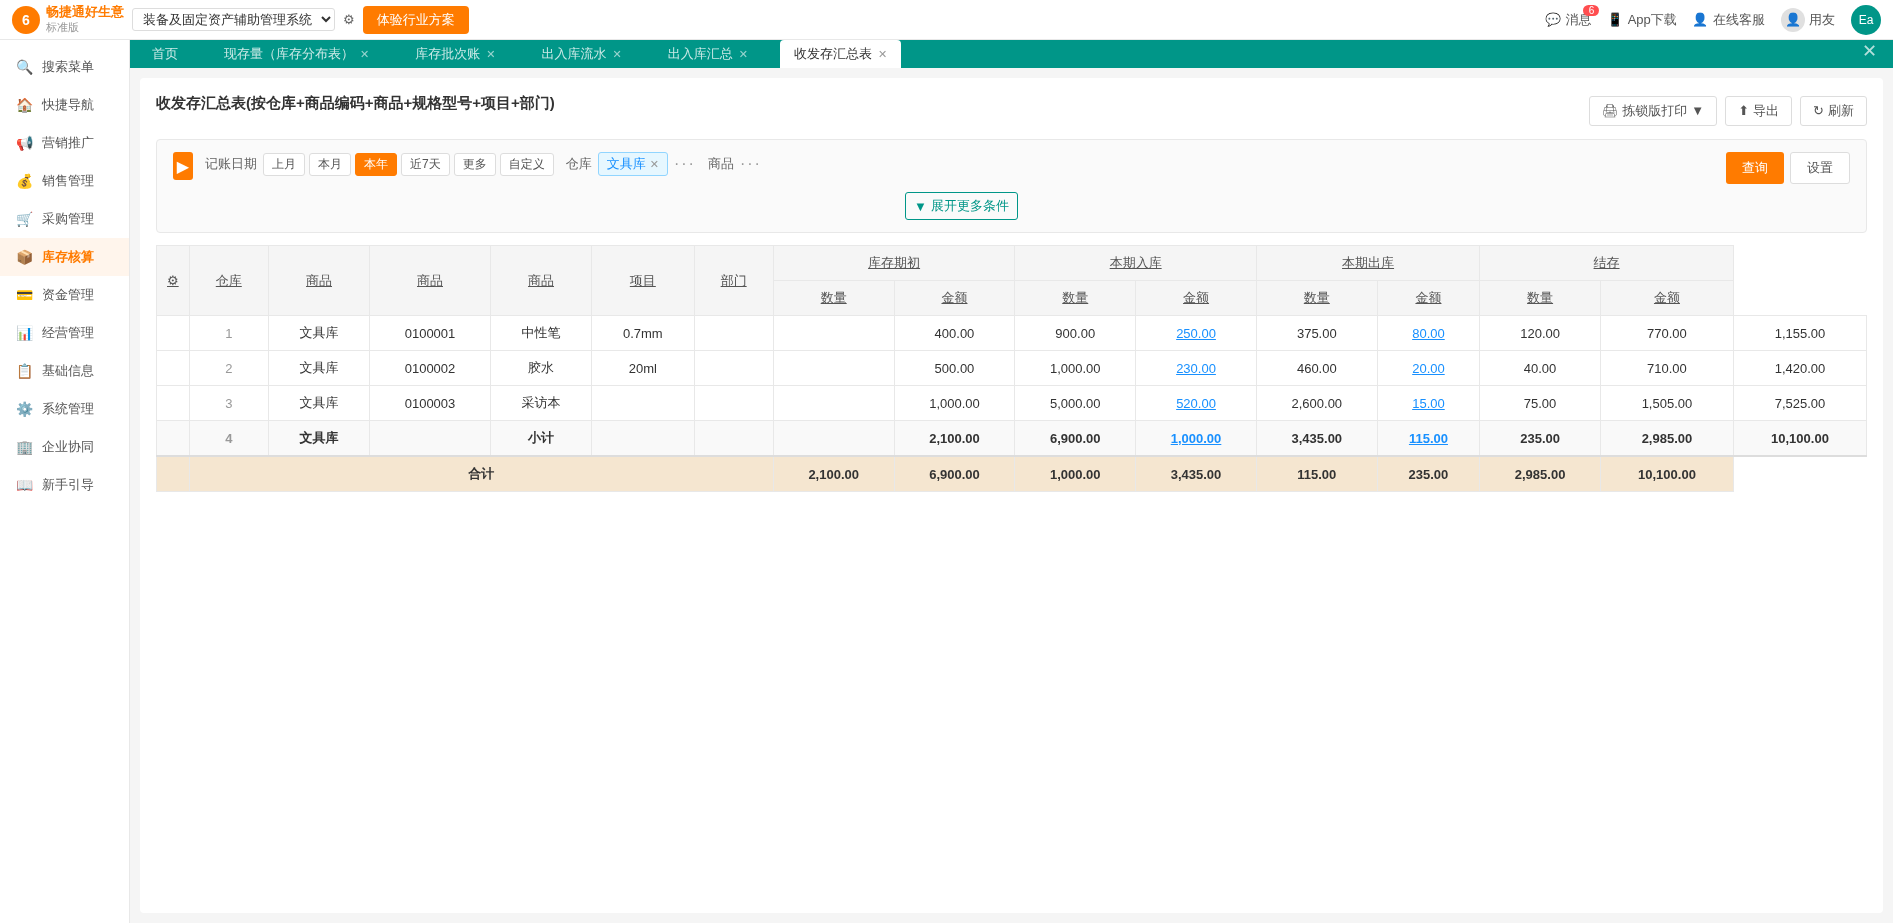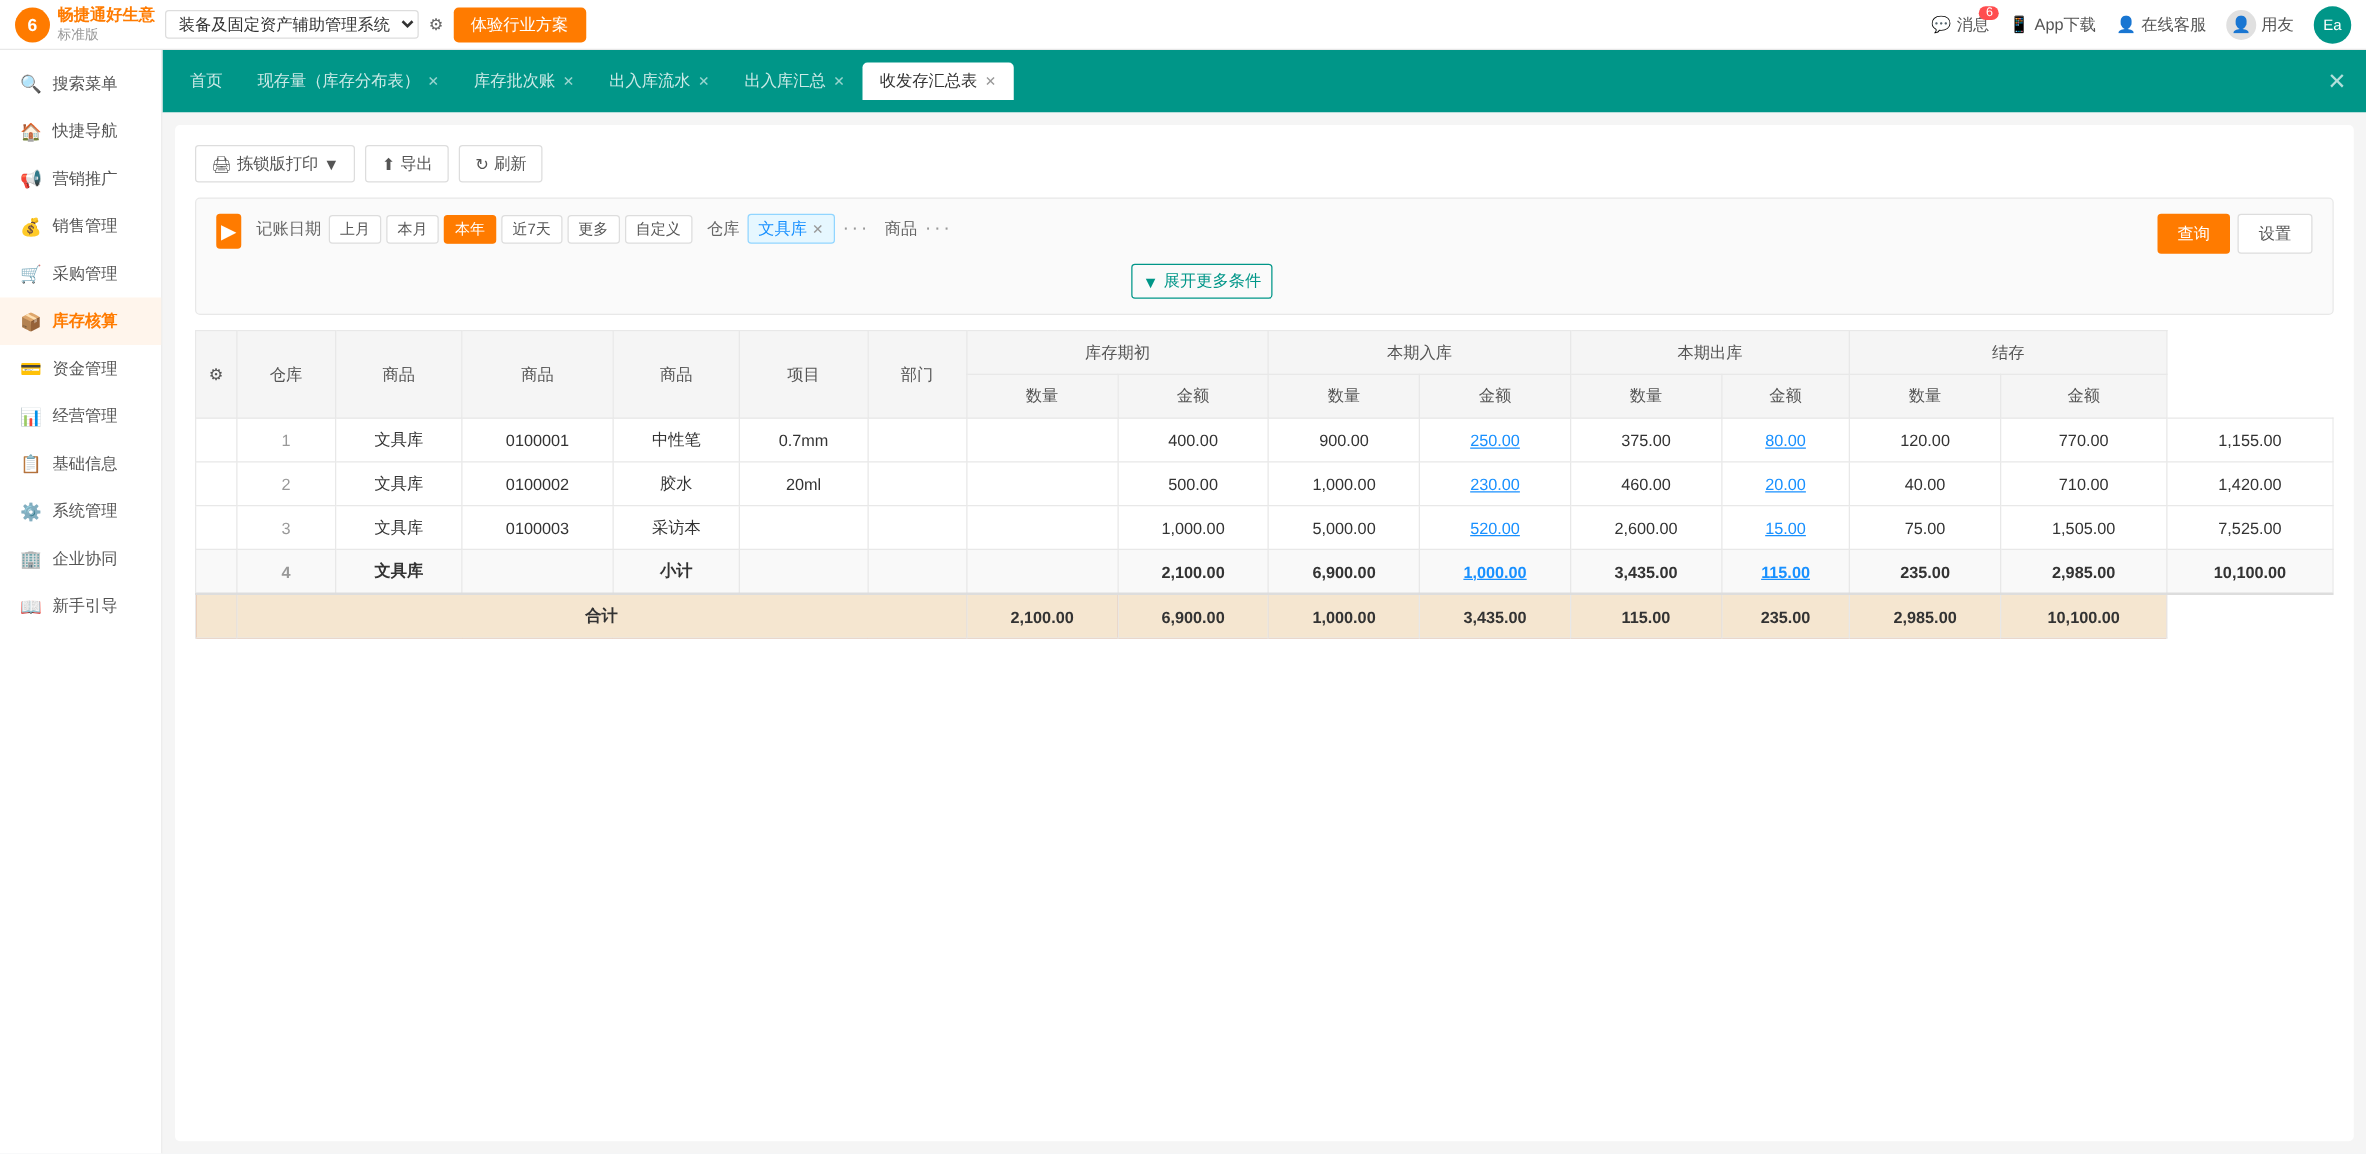--- a/index.html
+++ b/index.html
@@ -24,21 +24,21 @@
     
     .sidebar { width: 130px; background: #fff; border-right: 1px solid #e8e8e8; display: flex; flex-direction: column; padding: 8px 0; }
     .sidebar-item { display: flex; align-items: center; gap: 8px; padding: 10px 16px; cursor: pointer; color: #555; font-size: 13px; }
     .sidebar-item.active { background: #fff5ec; color: #ff7b00; font-weight: bold; }
     .sidebar-icon { width: 18px; height: 18px; display: flex; align-items: center; justify-content: center; font-size: 14px; }
 
     
     .content-area { flex: 1; display: flex; flex-direction: column; overflow: hidden; }
 
     
-    .tab-bar { height: 50px; background: #009688; display: flex; align-items: center; padding: 0 8px; gap: 0; }
+    .tab-bar { height: 28px; background: #009688; display: flex; padding: 0 8px; gap: 18px; }
     .tab { display: flex; align-items: center; gap: 6px; padding: 6px 14px; color: rgba(255,255,255,0.8); cursor: pointer; border-radius: 4px 4px 0 0; font-size: 13px; white-space: nowrap; }
     .tab.active { background: #fff; color: #333; }
     .tab-close { font-size: 11px; color: rgba(255,255,255,0.6); cursor: pointer; }
     .tab.active .tab-close { color: #999; }
 
     
     .page-content { flex: 1; overflow-y: auto; background: #f5f5f5; padding: 0; display: flex; flex-direction: column; }
     .page-inner { background: #fff; margin: 10px; border-radius: 4px; padding: 16px; flex: 1; }
 
     
@@ -56,21 +56,21 @@
     .date-range { color: #999; font-size: 12px; margin-left: 4px; }
     .filter-tag { display: flex; align-items: center; gap: 4px; background: #e6f7ff; border: 1px solid #91d5ff; border-radius: 3px; padding: 2px 8px; font-size: 12px; color: #1890ff; }
     .filter-tag-close { cursor: pointer; color: #999; font-size: 11px; }
     .filter-ellipsis { color: #999; cursor: pointer; font-size: 16px; letter-spacing: 2px; }
     .expand-btn { display: flex; align-items: center; gap: 4px; color: #009688; cursor: pointer; font-size: 12px; padding: 4px 8px; border: 1px solid #009688; border-radius: 3px; margin: 8px auto 0; width: fit-content; }
     .filter-arrow { display: inline-block; width: 20px; height: 28px; background: #ff7b00; color: #fff; border-radius: 3px; display: flex; align-items: center; justify-content: center; cursor: pointer; font-size: 16px; margin-right: 4px; }
 
     
     .table-wrap { overflow-x: auto; }
     table { width: 100%; border-collapse: collapse; font-size: 13px; }
-    th { background: #f5f5f5; color: #555; font-weight: normal; padding: 8px 10px; text-align: center; border: 1px solid #e8e8e8; white-space: nowrap; }
+    th { background: #f5f5f5; color: #555; font-weight: normal; padding: 8px 10px; text-align: center; border: 1px solid #e8e8e8; white-space: nowrap; text-decoration: underline; }
     td { padding: 8px 10px; border: 1px solid #e8e8e8; text-align: center; color: #333; white-space: nowrap; }
     .row-num { color: #999; }
     .row-subtotal td { font-weight: bold; background: #f9f9f9; }
     .link-text { color: #1890ff; text-decoration: underline; cursor: pointer; }
 
     
     .table-footer { background: #c2410c; border-top: 2px solid #ddd; }
     .table-footer td { font-weight: bold; background: #f5e6d0; }
 
     
@@ -197,20 +197,21 @@
         <span class="tab-close">✕</span>
       </div>
       <div style="flex:1"></div>
       <span style="color:rgba(255,255,255,0.7);cursor:pointer;font-size:18px;padding:0 8px;">✕</span>
     </div>
 
     <div class="page-content">
       <div class="page-inner">
 
         <div style="display:flex; align-items:center; justify-content:space-between; margin-bottom:12px;">
+          <div class="page-title">收发存汇总表(按仓库+商品编码+商品+规格型号+项目+部门)</div>
           <div style="display:flex;gap:8px;align-items:center;">
             <button class="toolbar-btn" style="display:flex;align-items:center;gap:4px;">
               <span>🖨</span>
               <span>拣锁版打印</span>
               <span>▼</span>
             </button>
             <button class="toolbar-btn" style="display:flex;align-items:center;gap:4px;">
               <span>⬆</span>
               <span>导出</span>
             </button>

